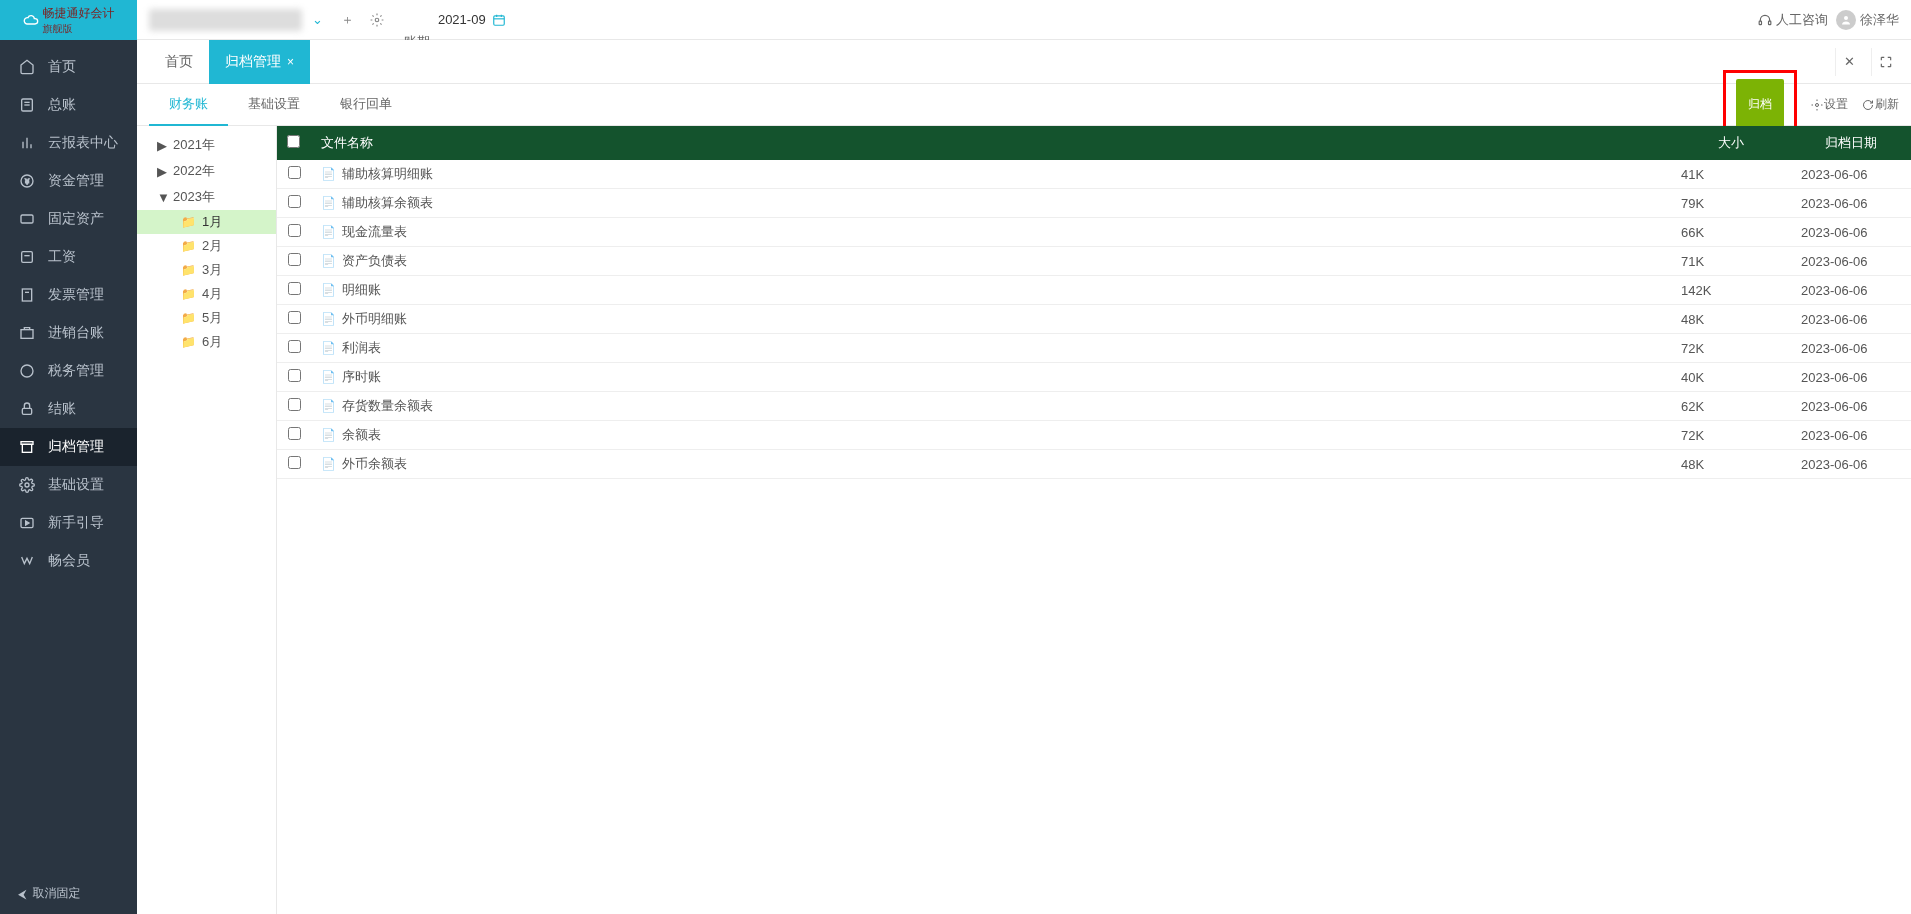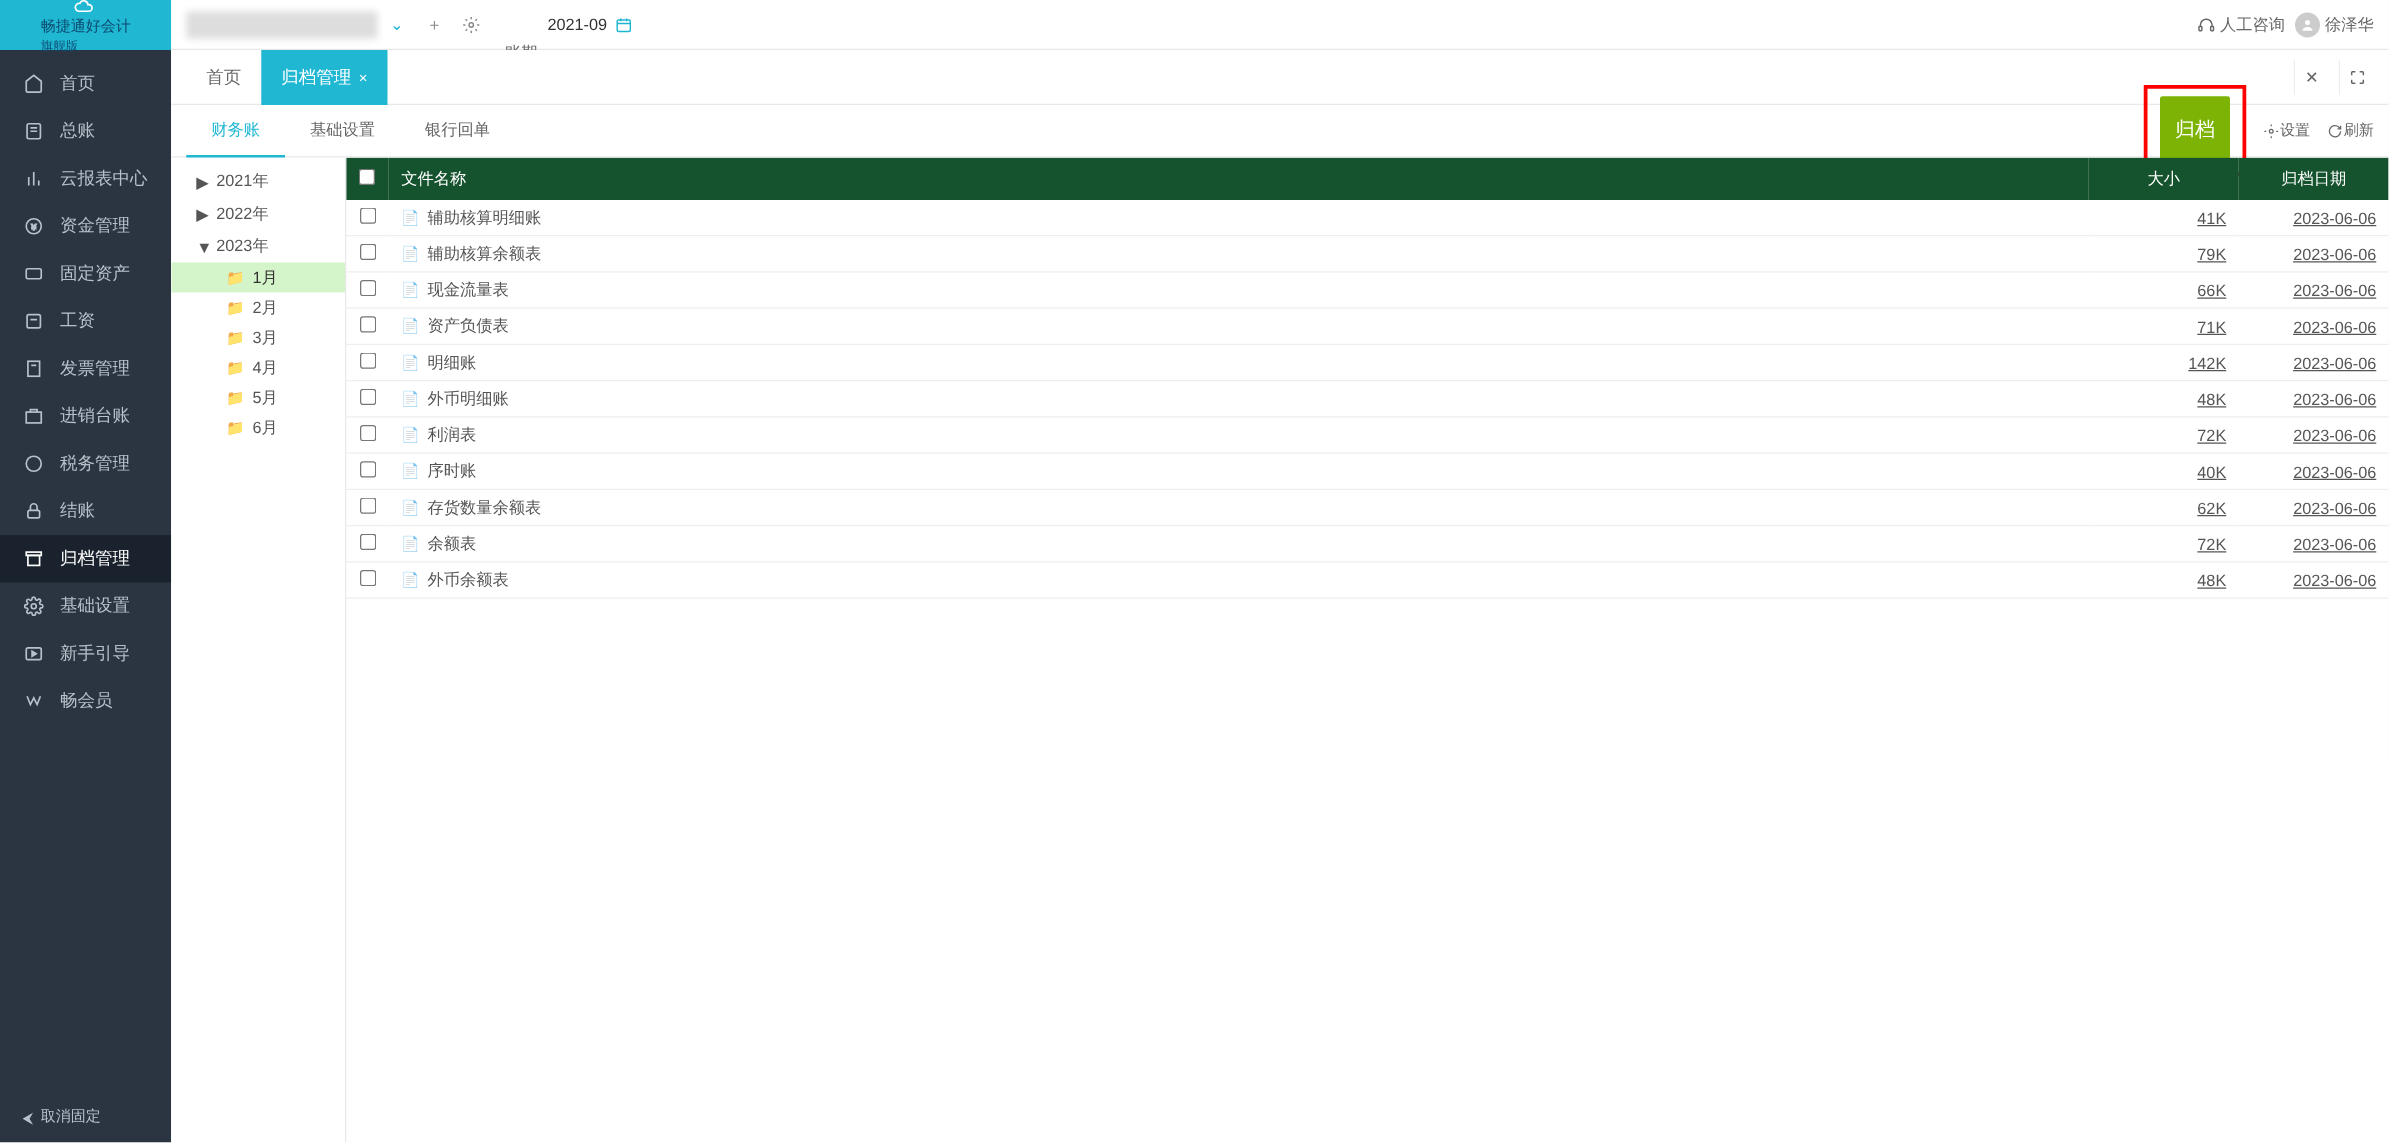--- a/index.html
+++ b/index.html
@@ -2,21 +2,21 @@
 <html><head>
 <meta charset="utf-8">
 <style>
 * { margin: 0; padding: 0; box-sizing: border-box; font-family: "Microsoft YaHei", Arial, sans-serif; }
 body { background: #fff; font-size: 13px; color: #333; overflow: hidden; }
 
 .app { display: flex; height: 914px; width: 1911px; }
 
 
 .sidebar { width: 137px; background: #2a3541; color: #b8c1cb; display: flex; flex-direction: column; }
-.logo-area { background: #20b7d3; height: 40px; display: flex; align-items: center; justify-content: center; color: #0c4a6e; font-size: 12px; flex-direction: column; }
+.logo-area { background: #20b7d3; height: 40px; display: flex; align-items: center; justify-content: center; color: #7f1d1d; font-size: 12px; }
 .logo-icon { margin-right: 4px; }
 .logo-edition { font-size: 10px; opacity: 0.9; }
 .sidebar-nav { flex: 1; padding-top: 8px; }
 .nav-item { display: flex; align-items: center; padding: 10px 18px; cursor: pointer; font-size: 14px; }
 .nav-item.active { background: #1a232d; color: #fff; }
 .nav-icon { width: 18px; height: 18px; margin-right: 12px; display: inline-flex; align-items: center; justify-content: center; }
 .sidebar-footer { padding: 12px 18px; font-size: 12px; display: flex; align-items: center; cursor: pointer; }
 .arrow-left { margin-right: 6px; }
 
 
@@ -44,21 +44,21 @@
 .close-all, .expand-btn { width: 28px; height: 28px; display: flex; align-items: center; justify-content: center; cursor: pointer; color: #666; border-left: 1px solid #eee; }
 
 
 .content { flex: 1; display: flex; flex-direction: column; background: #fff; margin: 0; }
 
 
 .subtabs-row { height: 42px; display: flex; align-items: center; border-bottom: 1px solid #e8e8e8; padding: 0 12px; }
 .subtab { padding: 0 20px; height: 42px; display: flex; align-items: center; cursor: pointer; font-size: 13px; color: #666; border-bottom: 2px solid transparent; }
 .subtab.active { color: #20b7d3; border-bottom-color: #20b7d3; }
 .subtabs-right { margin-left: auto; display: flex; align-items: center; gap: 14px; }
-.archive-btn { background: #7cb305; color: #fff; padding: 17px 12px; border: none; border-radius: 2px; cursor: pointer; font-size: 16px; }
+.archive-btn { background: #7cb305; color: #fff; padding: 17px 12px; border: none; border-radius: 2px; cursor: pointer; font-size: 12px; }
 .highlight-box { border: 3px solid #ff0000; padding: 6px 10px; display: flex; align-items: center; }
 .action-link { display: flex; align-items: center; gap: 1px; cursor: pointer; font-size: 12px; color: #666; }
 
 
 .body-area { flex: 1; display: flex; overflow: hidden; }
 
 
 .tree { width: 140px; border-right: 1px solid #e8e8e8; padding: 6px 0; overflow-y: auto; }
 .tree-node { padding: 4px 10px 4px 20px; cursor: pointer; font-size: 13px; color: #555; display: flex; align-items: center; }
 .tree-caret { width: 12px; display: inline-block; margin-right: 4px; }
@@ -66,21 +66,21 @@
 .tree-month.active { background: #d4f4c9; color: #333; }
 .folder-icon { margin-right: 6px; font-size: 12px; color: #ccc; }
 .tree-month.active .folder-icon { color: #20b7d3; }
 
 
 .table-wrap { flex: 1; overflow: auto; }
 .data-table { width: 100%; border-collapse: collapse; font-size: 13px; }
 .data-table thead th { background: #14532d; color: #fff; text-align: left; padding: 8px 10px; font-weight: normal; }
 .data-table thead th.center { text-align: center; }
 .data-table tbody td { padding: 5px 10px; border-bottom: 1px solid #eee; color: #555; }
-.data-table tbody td.center { text-align: right; text-decoration: underline; }
+.data-table tbody td.center { text-align: left; }
 .row-checkbox { margin: 0; }
 .file-icon { color: #20b7d3; margin-right: 6px; font-size: 12px; }
 .col-cb { width: 34px; text-align: center; }
 .col-size { width: 120px; }
 .col-date { width: 120px; }
 
 svg { display: inline-block; vertical-align: middle; }
 </style>
 </head>
 <body>

